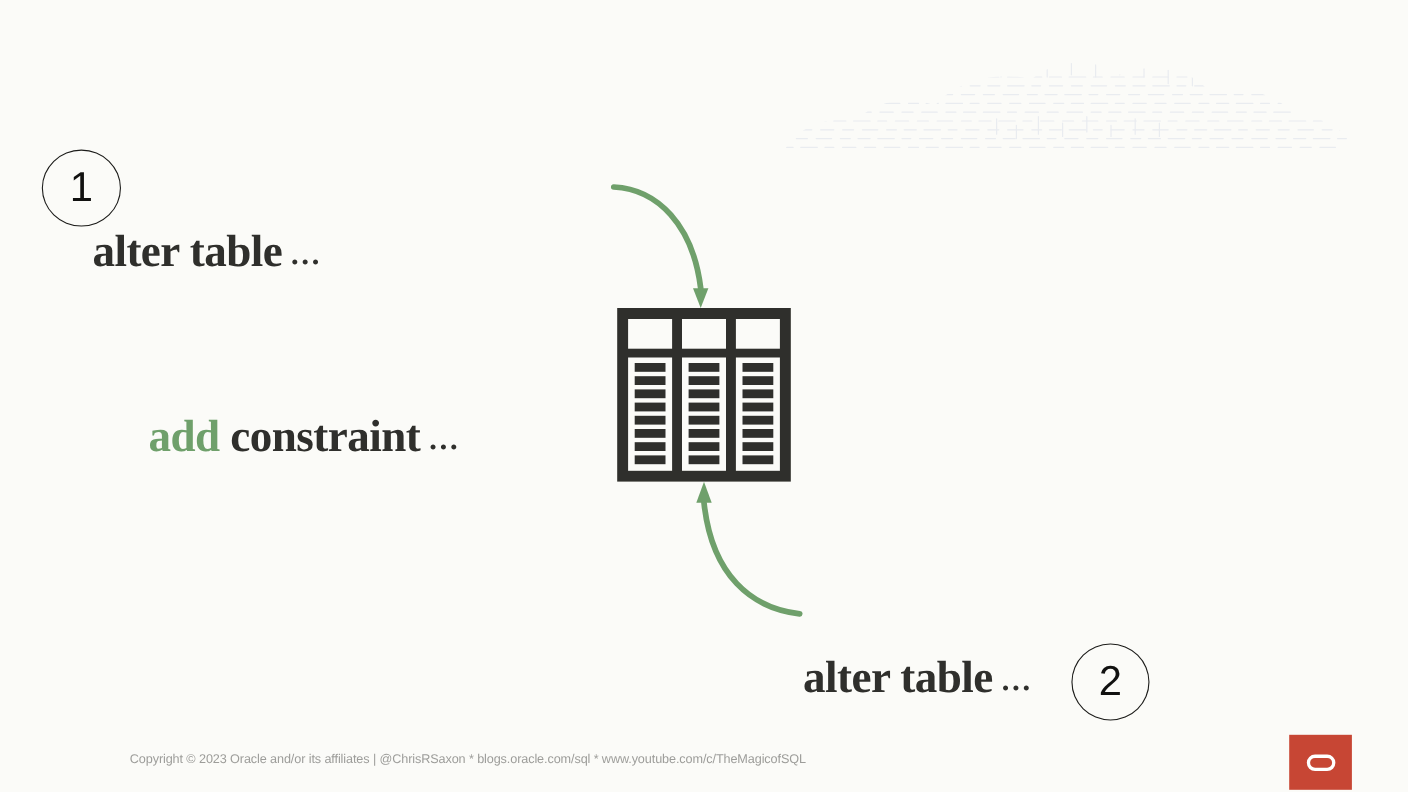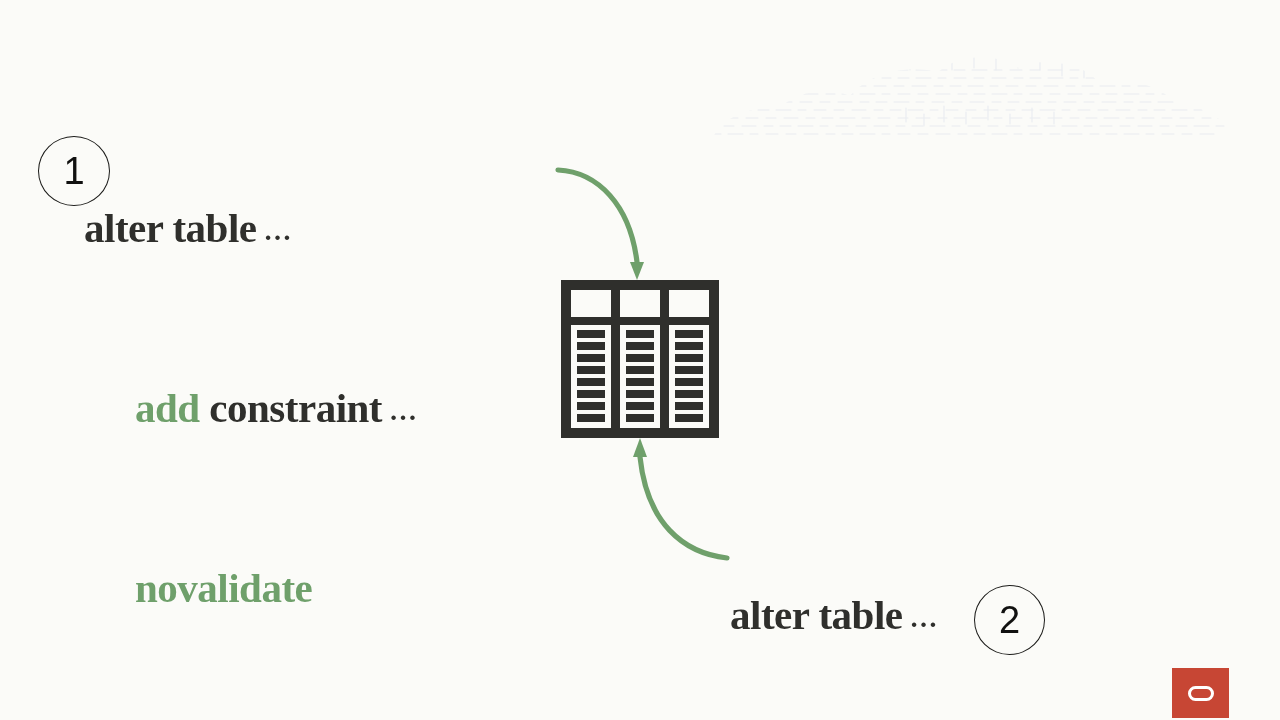--- a/index.html
+++ b/index.html
@@ -48,21 +48,21 @@
     white-space: pre;
     font-family: Liberation Serif, serif;
   }
   .kw-green { color: #6fa06b; }
   .ellip {
     font-size: 28px;
     vertical-align: 2px;
     letter-spacing: 0;
   }
   #code-block-1 { left: 84px; top: 88px; }
-  #code-block-1 .indent { padding-left: 51px; margin-top: 12px; }
+  #code-block-1 .indent { padding-left: 51px; }
   #code-block-2 { left: 730px; top: 475px; }
 
   
   .step-circle {
     position: absolute;
     border: 1.4px solid #1c1c1a;
     border-radius: 50%;
     box-sizing: border-box;
     display: flex;
     align-items: center;
@@ -154,21 +154,20 @@
     </g>
   </svg>
 
   <div class="step-circle" id="step-1">
     <span>1</span>
   </div>
 
   <div class="code-block" id="code-block-1">
     <span class="code-line"><span>alter table</span><span class="ellip"> …</span></span>
     <span class="code-line indent"><span class="kw-green">add</span><span> constraint</span><span class="ellip"> …</span></span>
-    <span class="code-line indent"><span class="kw-green">novalidate</span></span>
   </div>
 
   <svg class="arrow-svg" id="arrow-add" viewBox="0 0 130 150">
     <path d="M18,20 C58,22 90,55 97,112" fill="none" stroke="#6fa06b" stroke-width="5.2" stroke-linecap="round"></path>
     <path d="M90,112 L104,112 L97,130 Z" fill="#6fa06b"></path>
   </svg>
 
   <svg id="table-icon" viewBox="0 0 158 158">
     <rect x="0" y="0" width="158" height="158" fill="#2f2f2c"></rect>
 
@@ -218,18 +217,19 @@
   <div class="code-block" id="code-block-2">
     <span class="code-line"><span>alter table</span><span class="ellip"> …</span></span>
     
     
   </div>
 
   <div class="step-circle" id="step-2">
     <span>2</span>
   </div>
 
+  <div id="footer-text">Copyright © 2023 Oracle and/or its affiliates | @ChrisRSaxon * blogs.oracle.com/sql * www.youtube.com/c/TheMagicofSQL</div>
 
   <div id="oracle-logo">
     <div class="ring"></div>
   </div>
 
 </div>
 
 </body></html>

